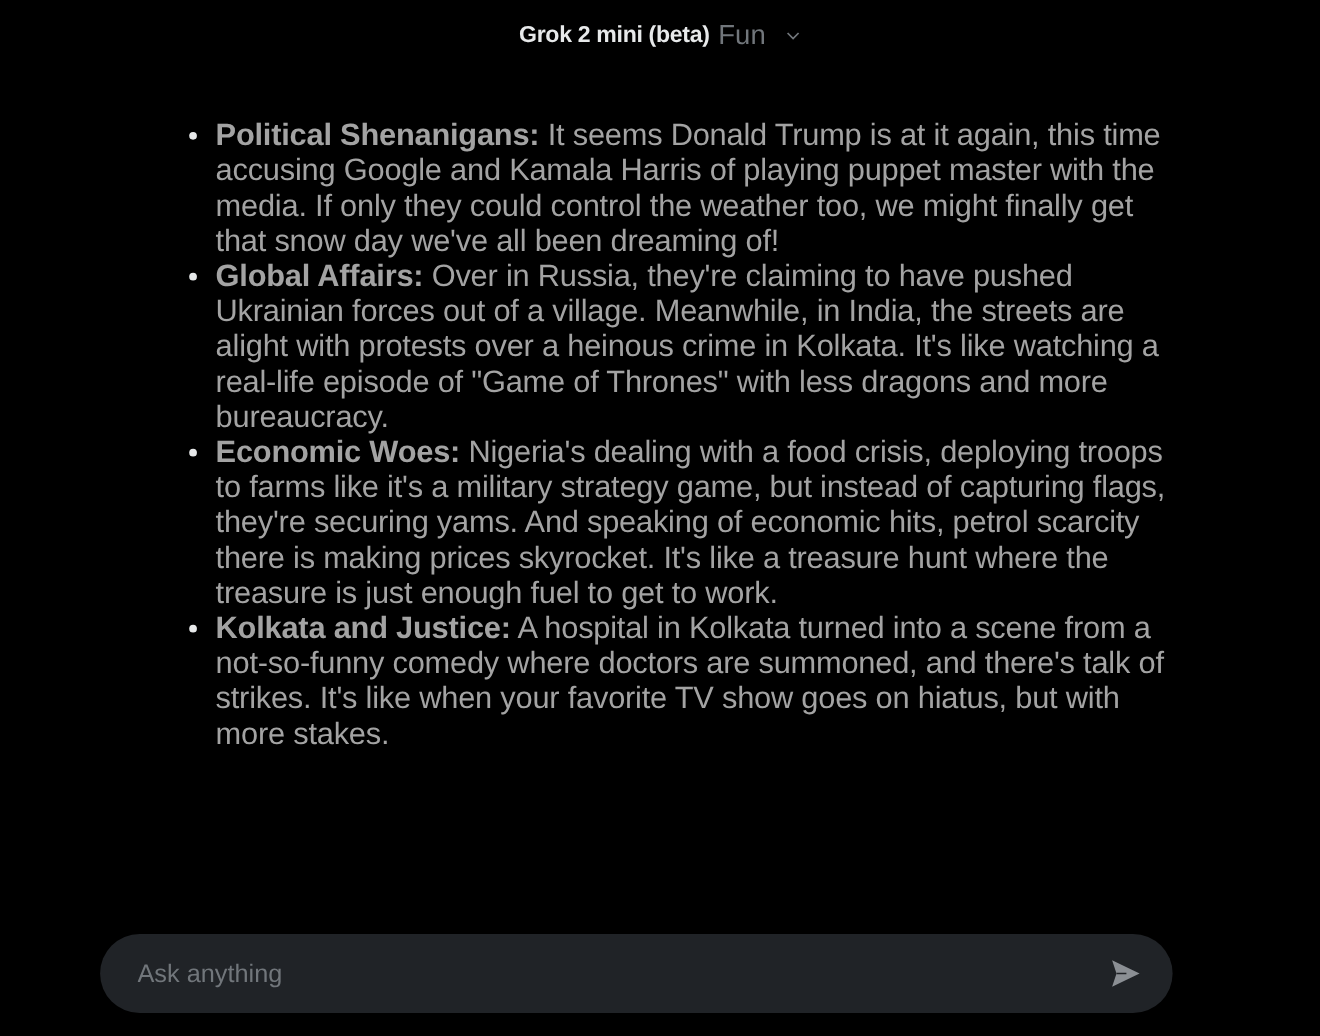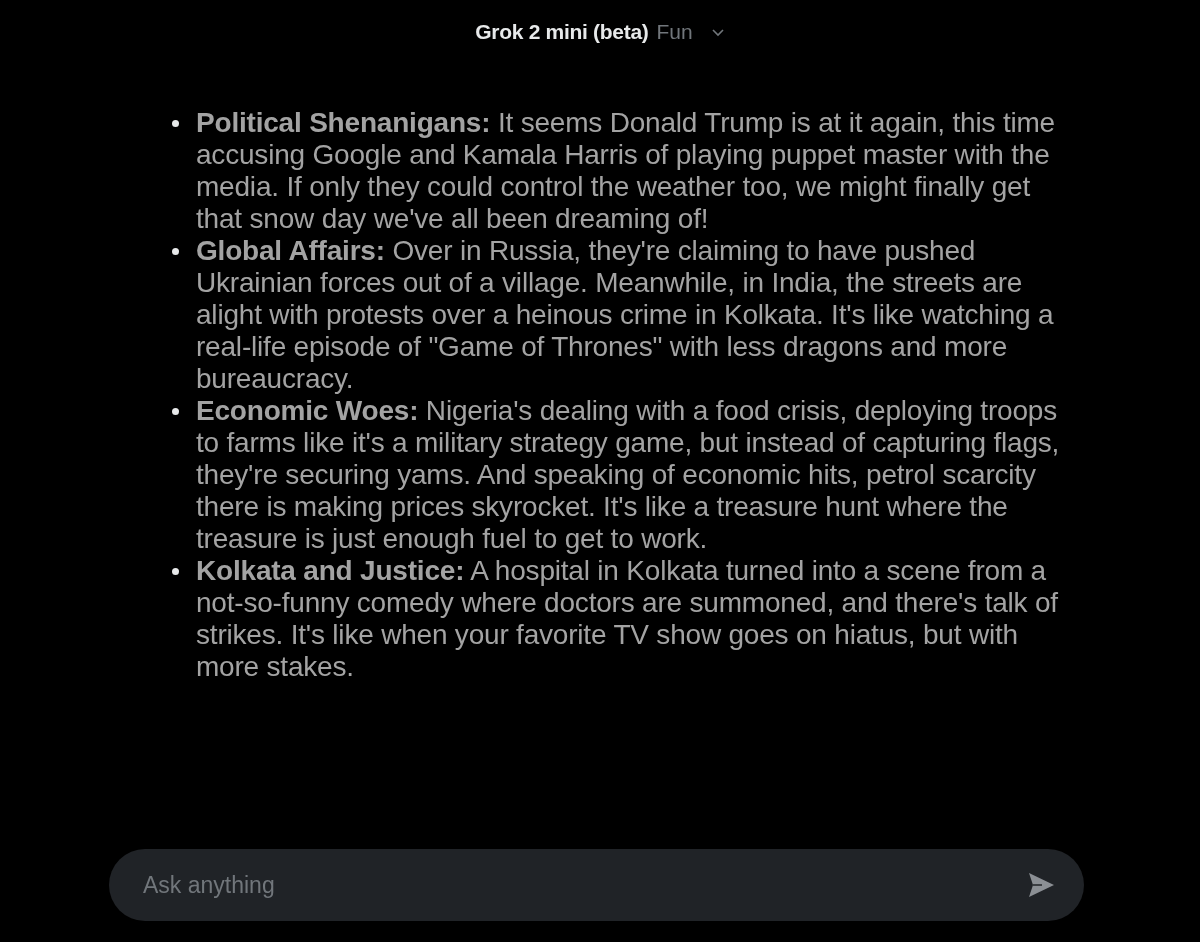--- a/index.html
+++ b/index.html
@@ -5,33 +5,33 @@
   html, body { margin:0; padding:0; }
   body {
     width:1200px; height:942px; background:#000; color:#e7e9ea;
     font-family:"Liberation Sans", sans-serif; position:relative; overflow:hidden;
   }
   .header {
     position:absolute; top:0; left:0; width:1200px; height:64px;
     display:flex; align-items:center; justify-content:center; gap:8px;
   }
   .model-name { font-weight:bold; font-size:21px; color:#e7e9ea; letter-spacing:-0.3px; }
-  .model-mode { font-size:21px; color:#71767b; }
+  .model-mode { font-size:25px; color:#71767b; }
   .chev { width:14px; height:14px; margin-left:10px; display:inline-flex; }
   .content {
     position:absolute; top:107px; left:170px; width:890px;
   }
   ul { margin:0; padding:0 0 0 26px; list-style:none; }
   li { position:relative; font-size:28px; line-height:32px; color:#a3a3a3; letter-spacing:-0.2px; }
   li .bullet {
     position:absolute; left:-24px; top:13px; width:7px; height:7px; border-radius:50%; background:#e7e9ea;
   }
   li b { font-weight:bold; }
   .composer {
-    position:absolute; left:109px; top:849px; width:975px; height:72px;
+    position:absolute; left:91px; top:849px; width:975px; height:72px;
     background:#202327; border-radius:40px; display:flex; align-items:center;
   }
   .composer input {
     flex:1; background:transparent; border:none; outline:none; color:#e7e9ea;
     font-family:"Liberation Sans", sans-serif; font-size:23px; margin-left:32px;
   }
   .composer input::placeholder { color:#71767b; }
   .send { width:34px; height:34px; margin-right:26px; display:flex; align-items:center; justify-content:center; cursor:pointer; }
 </style>
 </head>

